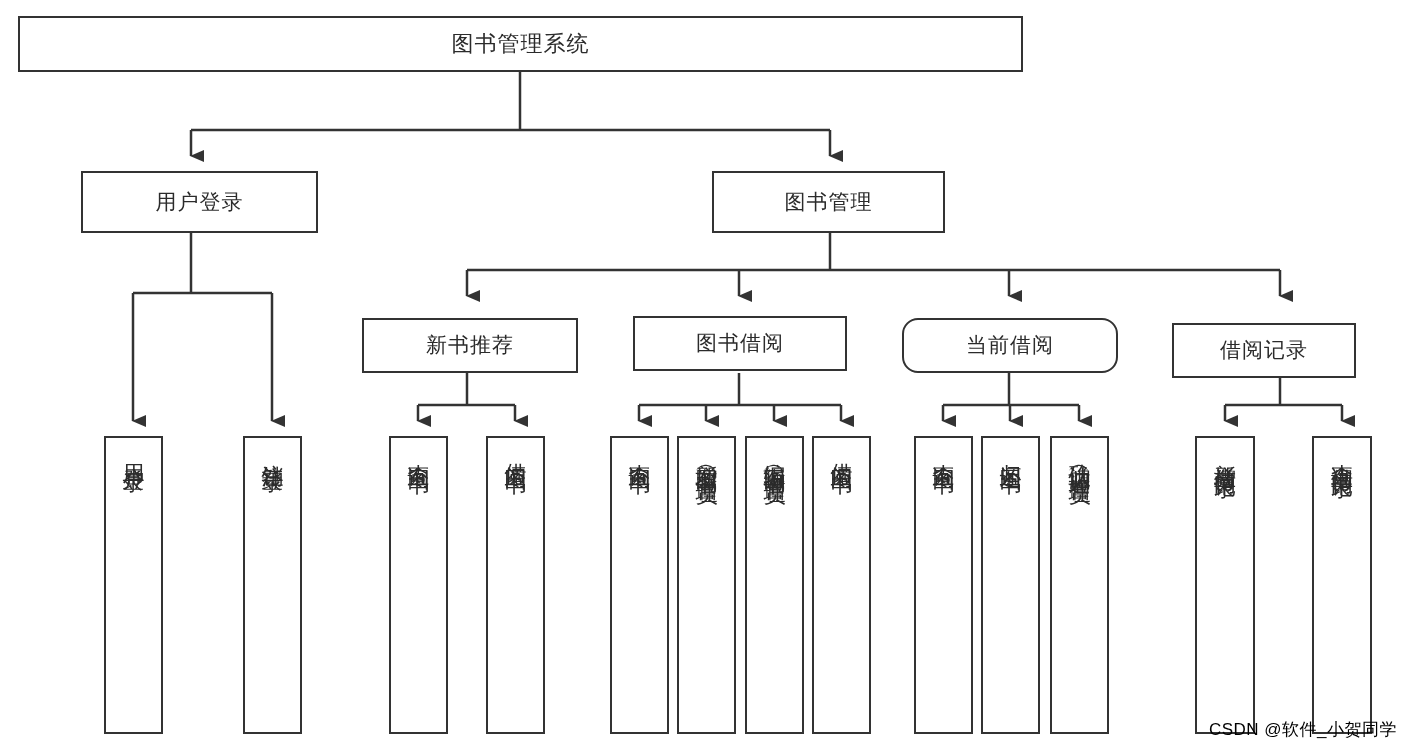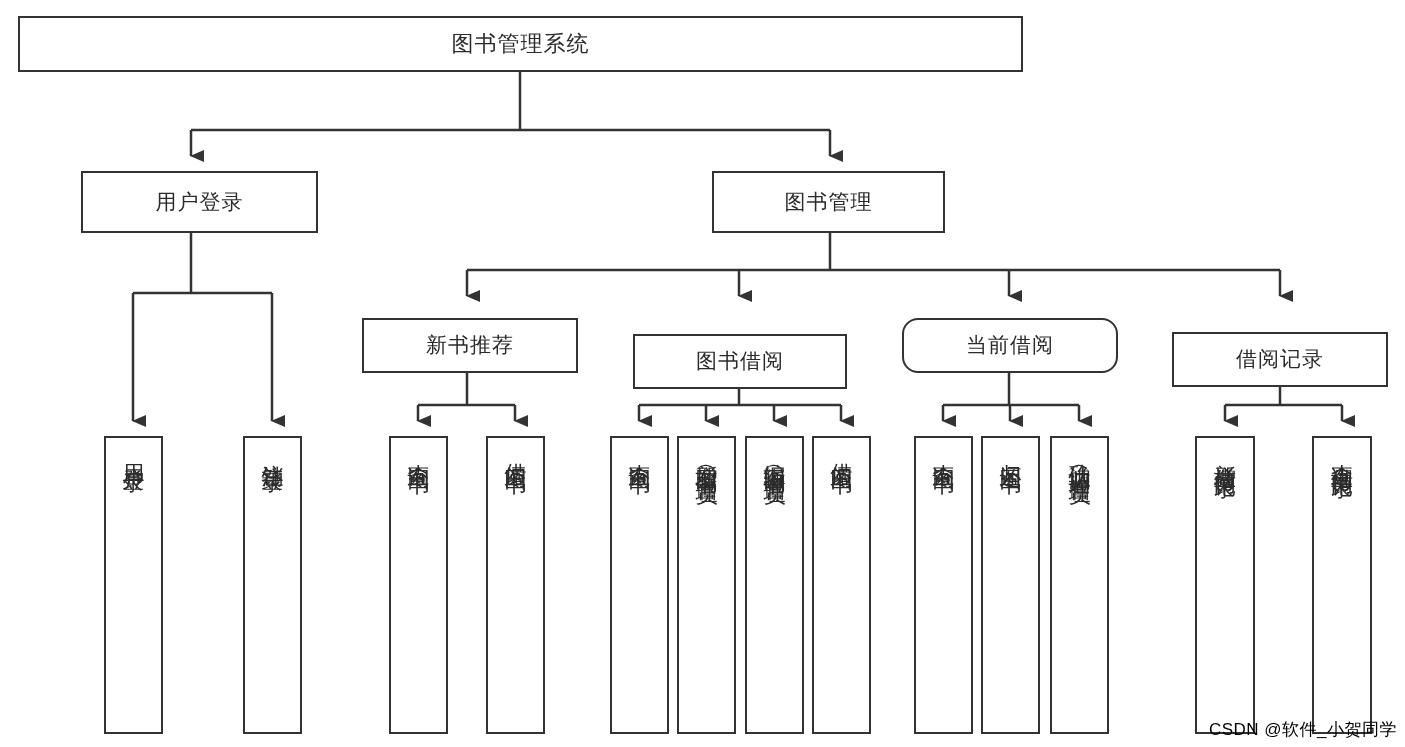--- a/index.html
+++ b/index.html
@@ -138,27 +138,27 @@
   <div class="node h" style="left:81px; top:171px; width:237px; height:62px;">
     <span class="label">用户登录</span>
   </div>
   <div class="node h" style="left:712px; top:171px; width:233px; height:62px;">
     <span class="label">图书管理</span>
   </div>
 
   <div class="node h" style="left:362px; top:318px; width:216px; height:55px;">
     <span class="label">新书推荐</span>
   </div>
-  <div class="node h" style="left:633px; top:334px; width:214px; height:55px;">
+  <div class="node h" style="left:633px; top:316px; width:214px; height:55px;">
     <span class="label">图书借阅</span>
   </div>
   <div class="node h" style="left:902px; top:318px; width:216px; height:55px;border-radius:16px;">
     <span class="label">当前借阅</span>
   </div>
-  <div class="node h" style="left:1172px; top:332px; width:216px; height:55px;">
+  <div class="node h" style="left:1172px; top:323px; width:184px; height:55px;">
     <span class="label">借阅记录</span>
   </div>
 
   <div class="node v" style="left:104px; top:436px; width:59px; height:298px;">
     <span class="label">用户登录</span>
   </div>
   <div class="node v" style="left:243px; top:436px; width:59px; height:298px;">
     <span class="label">注销登录</span>
   </div>
 

